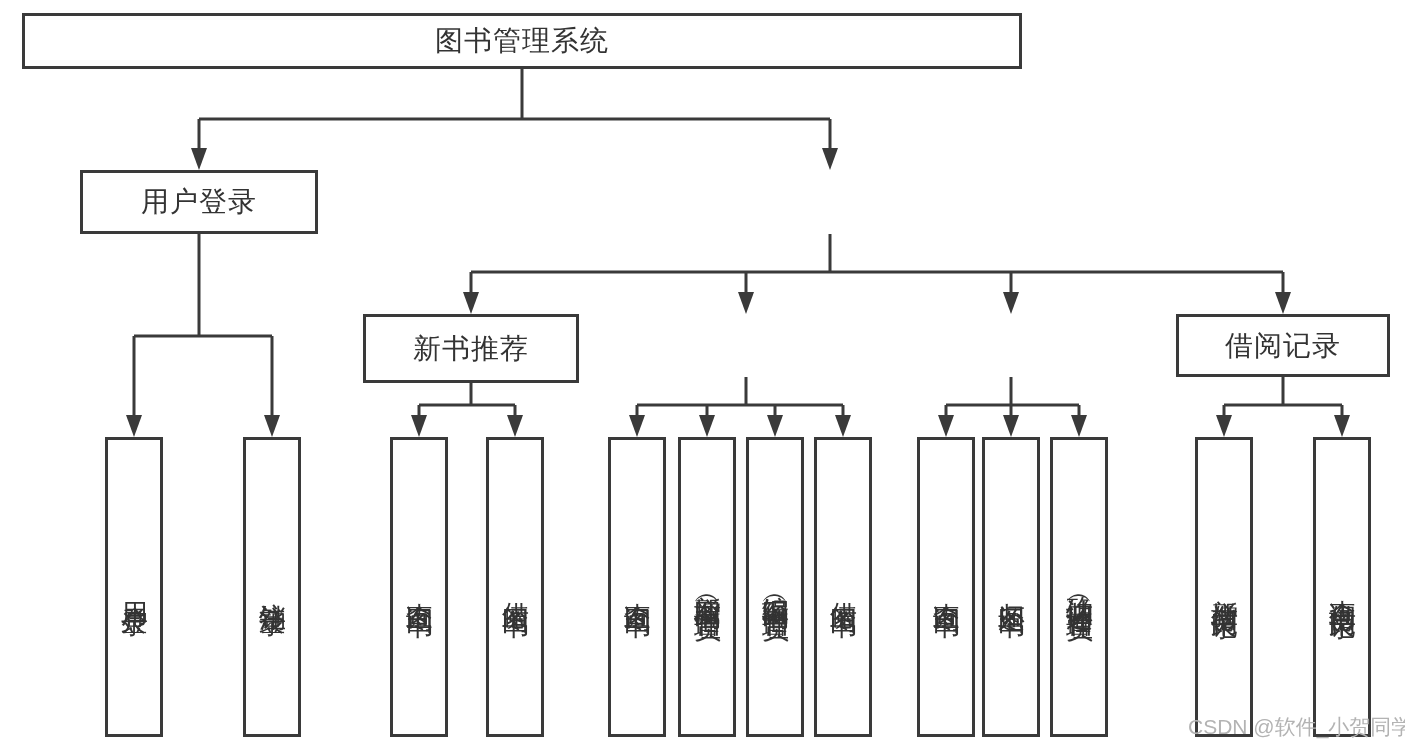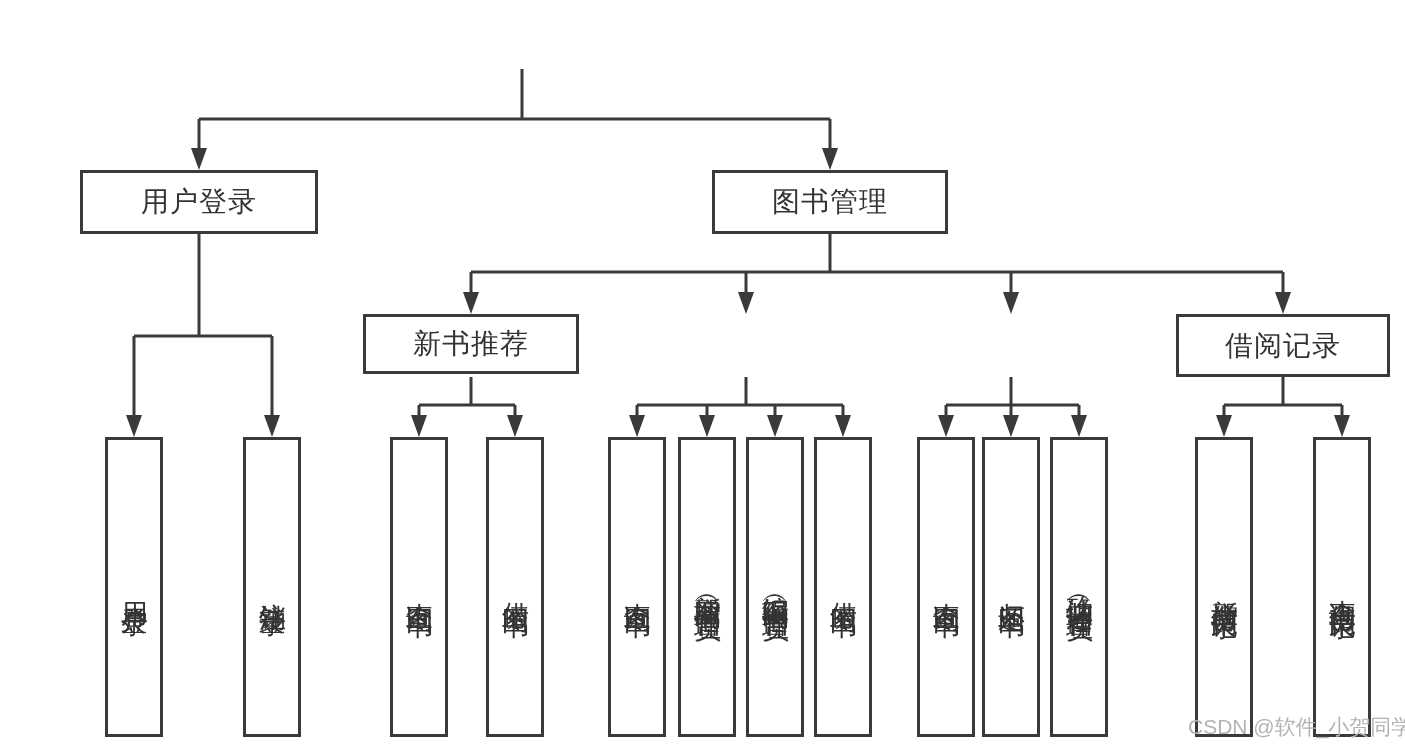--- a/index.html
+++ b/index.html
@@ -112,25 +112,25 @@
     <path d="M1011 377 V405 M946 405 H1079 M946 405 V417 M1011 405 V417 M1079 405 V417"></path>
     <polygon points="938,415 954,415 946,437"></polygon>
     <polygon points="1003,415 1019,415 1011,437"></polygon>
     <polygon points="1071,415 1087,415 1079,437"></polygon>
 
     <path d="M1283 377 V405 M1224 405 H1342 M1224 405 V417 M1342 405 V417"></path>
     <polygon points="1216,415 1232,415 1224,437"></polygon>
     <polygon points="1334,415 1350,415 1342,437"></polygon>
   </svg>
 
+  <div class="hbox" style="left:22px; top:13px; width:1000px; height:56px;">图书管理系统</div>
 
   <div class="hbox" style="left:80px; top:170px; width:238px; height:64px;">用户登录</div>
-  <div class="hbox" style="left:712px; top:170px; width:236px; height:64px;">图书管理</div>
 
-  <div class="hbox" style="left:363px; top:314px; width:216px; height:60px;">新书推荐</div>
+  <div class="hbox" style="left:363px; top:314px; width:216px; height:69px;">新书推荐</div>
   <div class="hbox" style="left:1176px; top:314px; width:214px; height:63px;">借阅记录</div>
 
   <div class="vbox" style="left:105px;">用户登录</div>
   <div class="vbox" style="left:243px;">注销登录</div>
 
   <div class="vbox" style="left:390px;">查询图书</div>
   <div class="vbox" style="left:486px;">借阅图书</div>
 
   <div class="vbox" style="left:608px;">查询图书</div>
   <div class="vbox" style="left:678px;">新增图书（管理员）</div>

